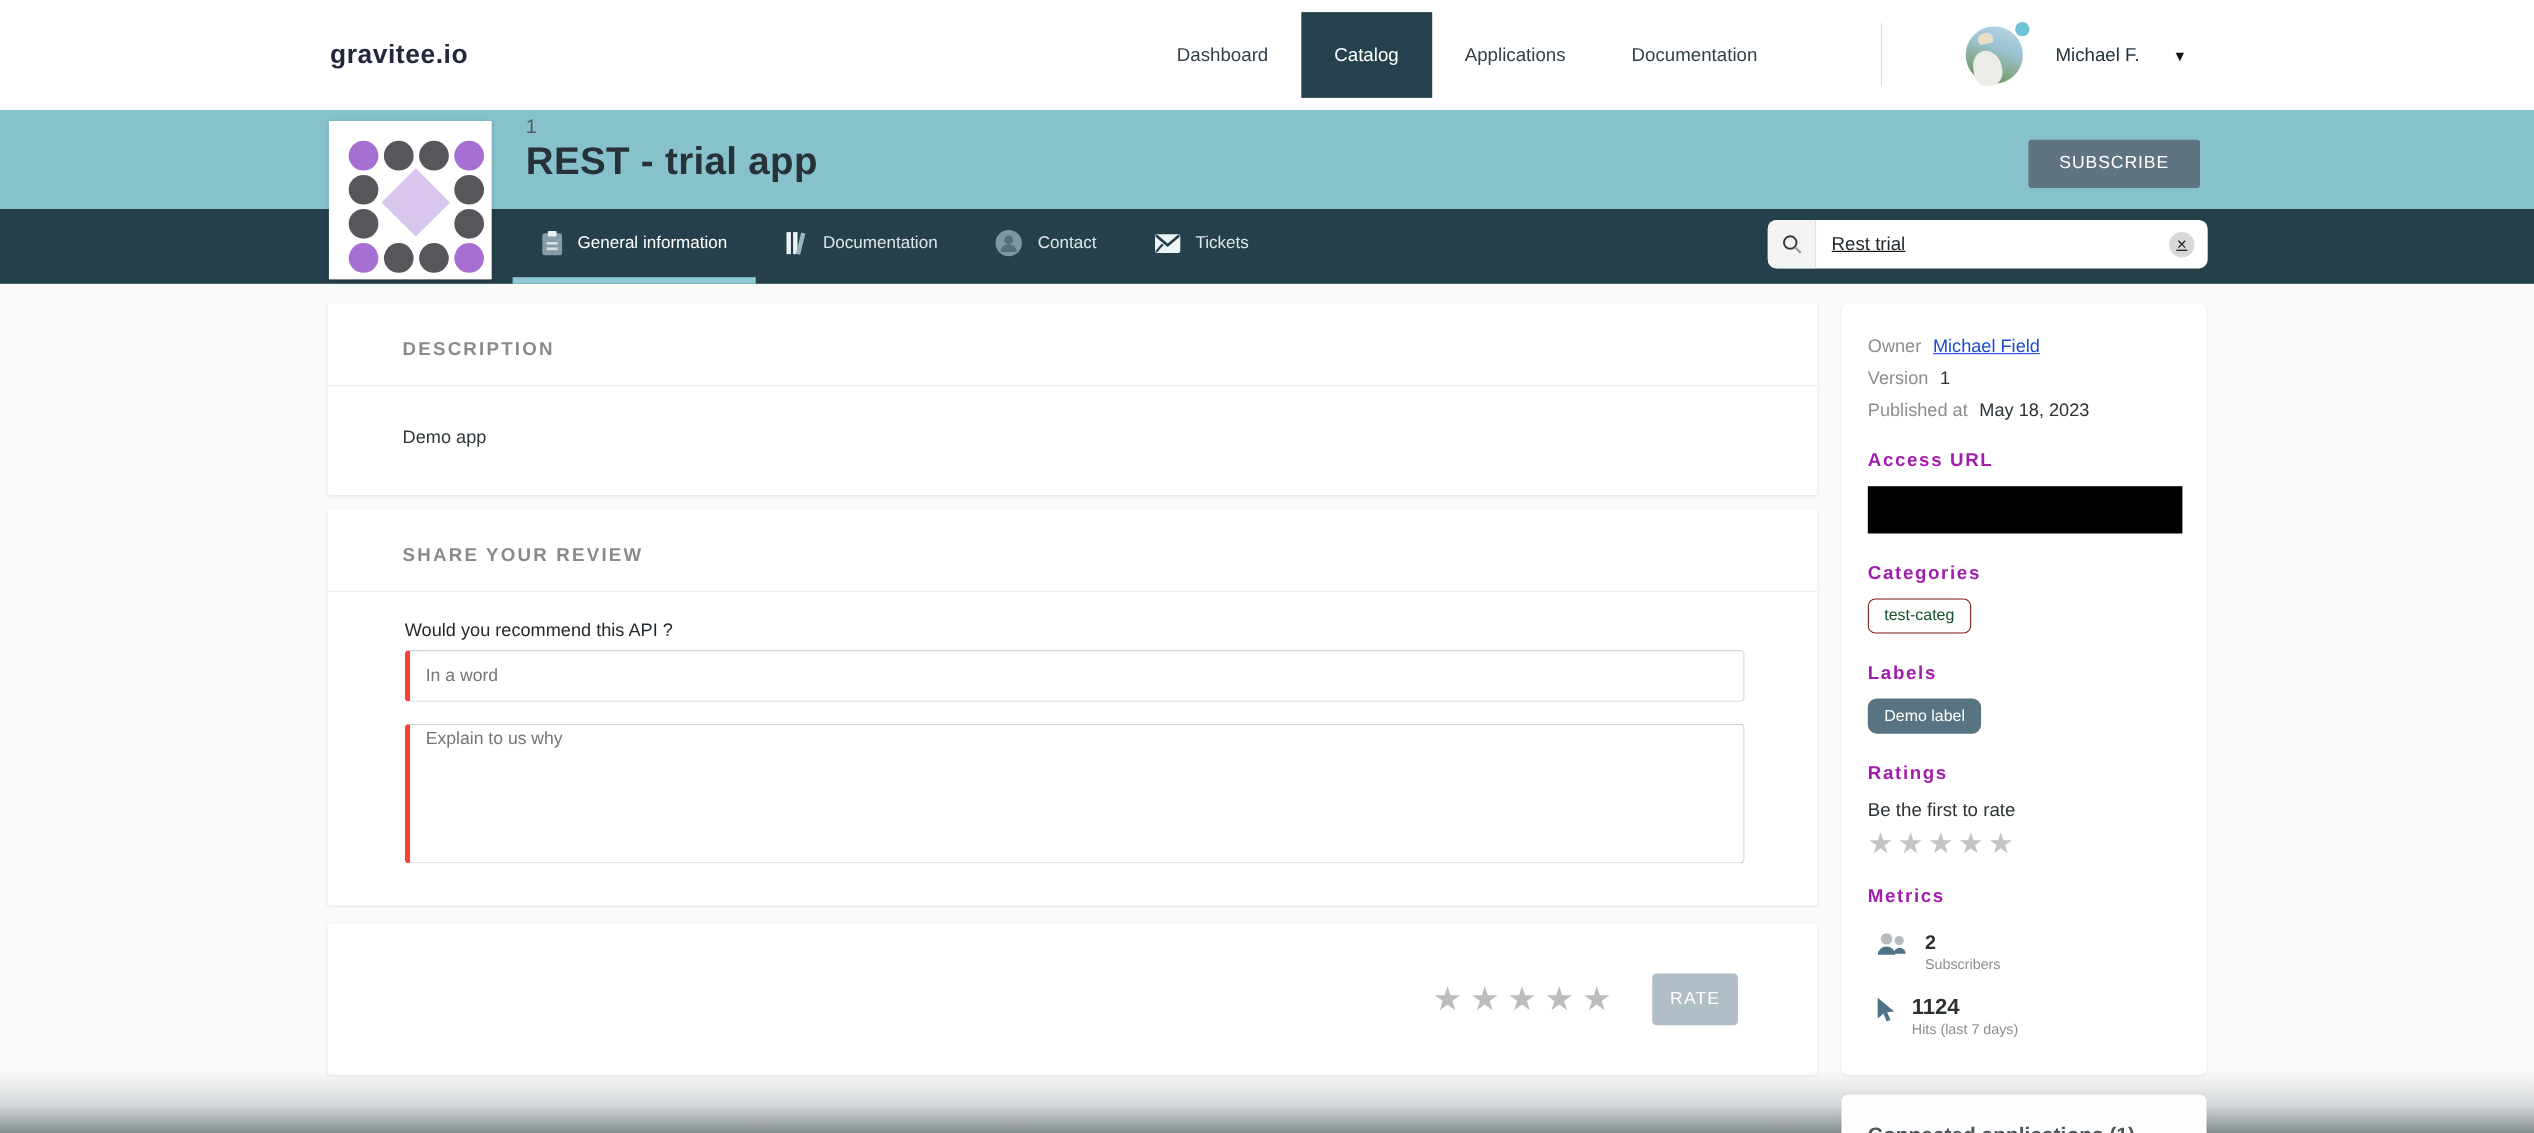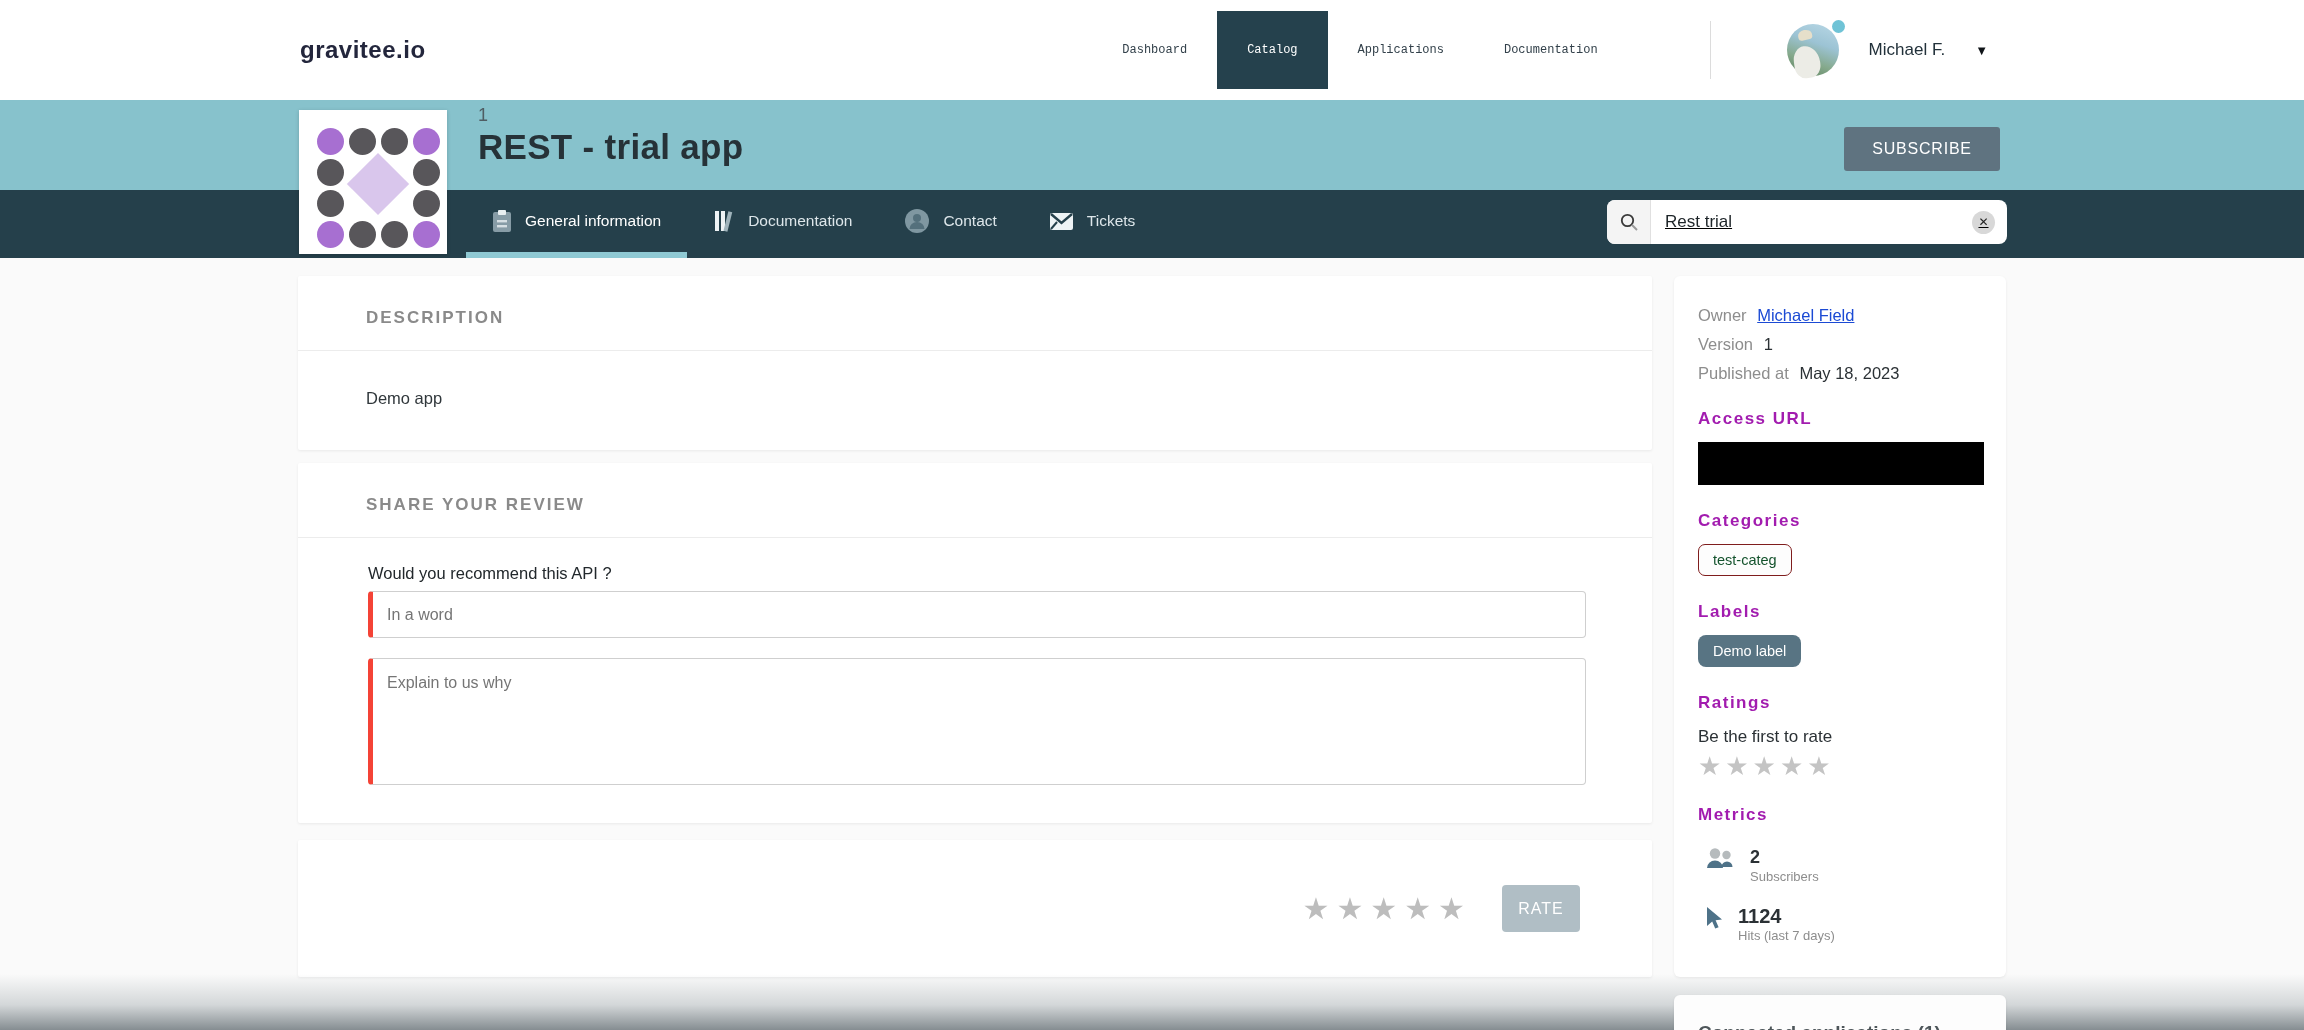--- a/index.html
+++ b/index.html
@@ -3,21 +3,21 @@
 <meta charset="utf-8">
 <style>
   * { margin:0; padding:0; box-sizing:border-box; }
   html,body { width:2304px; height:1030px; overflow:hidden; font-family:"Liberation Sans", sans-serif; background:#fafafa; }
 
   
   .topnav { position:absolute; top:0; left:0; width:2304px; height:100px; background:#ffffff; display:flex; align-items:center; z-index:6;gap:48px; }
   .brand { margin-left:300px; font-size:24px; font-weight:600; letter-spacing:0.5px; color:#23263c; cursor:pointer; }
   .navspacer { flex:1; }
   .navlinks { display:flex; align-items:center; height:100%; }
-  .navitem { padding:0 30px; font-size:12px; color:#32404a; height:100%; display:flex; align-items:center; cursor:pointer;font-family:Liberation Mono, monospace; }
+  .navitem { padding:0 30px; font-size:17px; color:#32404a; height:100%; display:flex; align-items:center; cursor:pointer; }
   .navitem.active { background:#25414d; color:#ffffff; height:78px; align-self:center; }
   .nav-divider { width:1px; height:58px; background:#dcdcdc; margin:0 28px 0 34px; }
   .userblock { display:flex; align-items:center; gap:30px; margin-right:316px; cursor:pointer; }
   .avatar { width:52px; height:52px; border-radius:50%; position:relative;
             background:linear-gradient(200deg,#b9d8e6 0%,#9cc3d4 38%,#85a98c 68%,#5d7f5a 100%); }
   .avatar::after { content:""; position:absolute; left:7px; bottom:-2px; width:26px; height:32px; border-radius:45% 55% 40% 40%;
             background:#ecece6; transform:rotate(-8deg); }
   .avatar::before { content:""; position:absolute; left:11px; top:6px; width:14px; height:10px; border-radius:50% 50% 30% 30%;
             background:#e6dfca; transform:rotate(-12deg); z-index:1; }
   .status-dot { position:absolute; top:-4px; right:-6px; width:13px; height:13px; border-radius:50%; background:#6fc3d6; }
@@ -60,21 +60,21 @@
   .left-col { position:absolute; left:298px; top:18px; width:1354px; }
   .card { background:#ffffff; box-shadow:0 1px 3px rgba(0,0,0,0.07); border-radius:2px; }
   .card-header { padding:32px 68px 22px 68px; font-size:17px; font-weight:700; letter-spacing:2px; color:#8a8a8a; border-bottom:1px solid #ececec; }
   .desc-card { height:174px; }
   .desc-body { padding:38px 68px; font-size:16.5px; color:#30373b; }
 
   .review-card { margin-top:13px; height:360px; }
   .review-form { padding:26px 66px 0 70px; }
   .question { font-size:16.5px; color:#22282c; margin-bottom:8px; }
   .field { width:100%; border:1px solid #cfcfcf; border-left:5px solid #f44336; border-radius:4px; font-family:inherit;
-           font-size:16px; color:#222; padding:15px 14px; outline:none; background:#fff; }
+           font-size:16px; color:#222; padding:4px 14px; outline:none; background:#fff; }
   .field::placeholder { color:#757575; }
   .word-input { height:47px; margin-bottom:20px; }
   .why-textarea { height:127px; resize:none; }
 
   .rate-card { margin-top:17px; height:137px; display:flex; align-items:center; justify-content:flex-end; gap:30px; padding-right:72px; }
   .stars { font-size:30px; color:#bdbdbd; letter-spacing:7px; line-height:1; cursor:pointer; }
   .rate-btn { width:78px; height:47px; background:#b0bec5; color:#ffffff; border:none; border-radius:4px;
            font-size:16px; letter-spacing:1px; font-family:inherit; cursor:pointer; }
 
   

